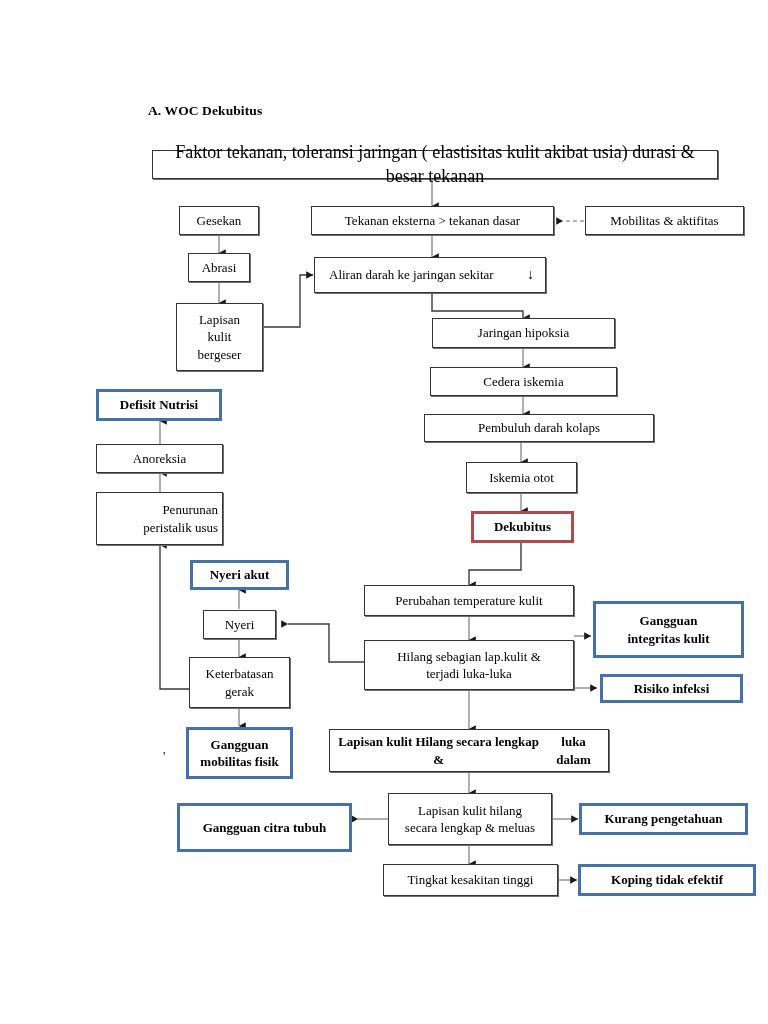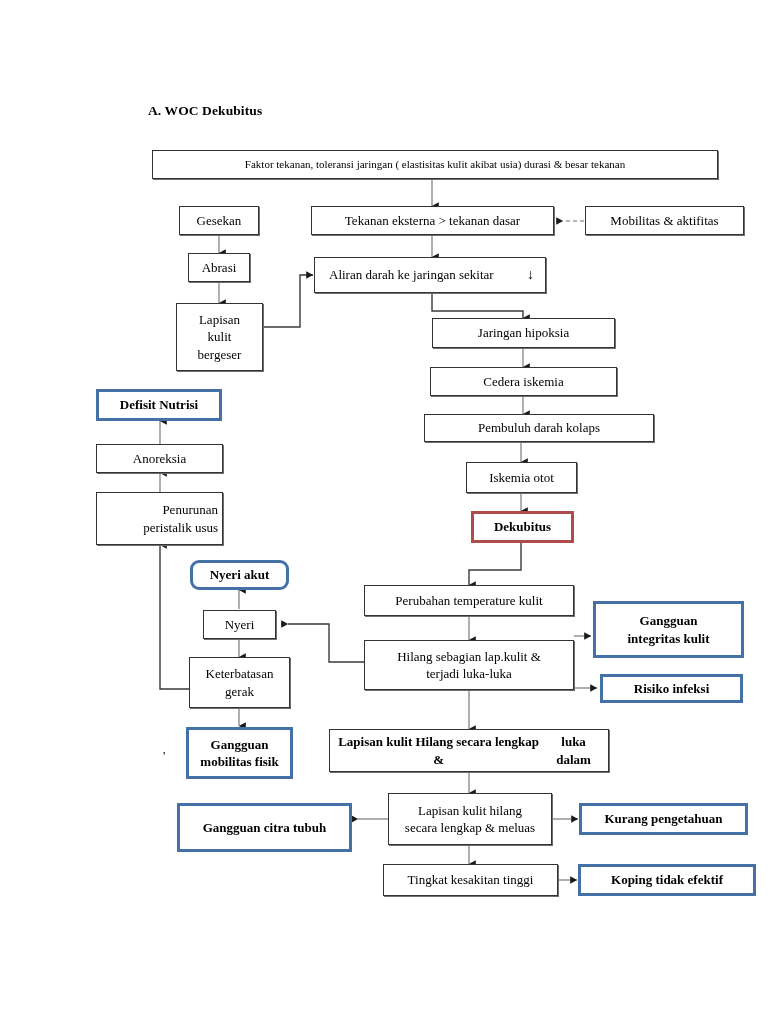--- a/index.html
+++ b/index.html
@@ -134,21 +134,21 @@
       <line x1="552" y1="819" x2="578" y2="819" marker-end="url(#ahR)"></line>
 
       <line x1="469" y1="846" x2="469" y2="864" marker-end="url(#ahD)"></line>
 
       <line x1="558" y1="880" x2="577" y2="880" marker-end="url(#ahR)"></line>
     </g>
   </svg>
 
   <div class="title" style="left:148px;top:103px;">A.  WOC Dekubitus</div>
 
-  <div class="node plain" style="left:152px;top:150px;width:566px;height:29px;font-size:11px;">Faktor  tekanan, toleransi jaringan ( elastisitas kulit akibat usia) durasi &amp; besar tekanan</div>
+  <div class="node plain" style="left:152px;top:150px;width:566px;height:29px;font-size:18px;">Faktor  tekanan, toleransi jaringan ( elastisitas kulit akibat usia) durasi &amp; besar tekanan</div>
 
   <div class="node plain" style="left:179px;top:206px;width:80px;height:29px;">Gesekan</div>
 
   <div class="node plain" style="left:311px;top:206px;width:243px;height:29px;">Tekanan eksterna &gt; tekanan dasar</div>
 
   <div class="node plain" style="left:585px;top:206px;width:159px;height:29px;">Mobilitas &amp; aktifitas</div>
 
   <div class="node plain" style="left:188px;top:253px;width:62px;height:29px;">Abrasi</div>
 
   <div class="node plain" style="left:314px;top:257px;width:232px;height:36px;justify-content:flex-start;padding-left:14px;">Aliran darah ke jaringan sekitar</div>
@@ -172,21 +172,21 @@
 
   <div class="node blue" style="left:96px;top:389px;width:126px;height:32px;">Defisit Nutrisi</div>
 
   <div class="node plain" style="left:96px;top:444px;width:127px;height:29px;">Anoreksia</div>
 
   <div class="node plain" style="left:96px;top:492px;width:127px;height:53px;flex-direction:column;align-items:flex-end;">
     <span>Penurunan</span>
     <span>peristalik usus</span>
   </div>
 
-  <div class="node blue" style="left:190px;top:560px;width:99px;height:30px;border-radius:9px;">Nyeri akut</div>
+  <div class="node blue" style="left:190px;top:560px;width:99px;height:30px;">Nyeri akut</div>
 
   <div class="node plain" style="left:203px;top:610px;width:73px;height:29px;">Nyeri</div>
 
   <div class="node plain" style="left:189px;top:657px;width:101px;height:51px;flex-direction:column;">
     <span>Keterbatasan</span>
     <span>gerak</span>
   </div>
 
   <div class="node blue" style="left:186px;top:727px;width:107px;height:52px;flex-direction:column;">
     <span>Gangguan</span>

